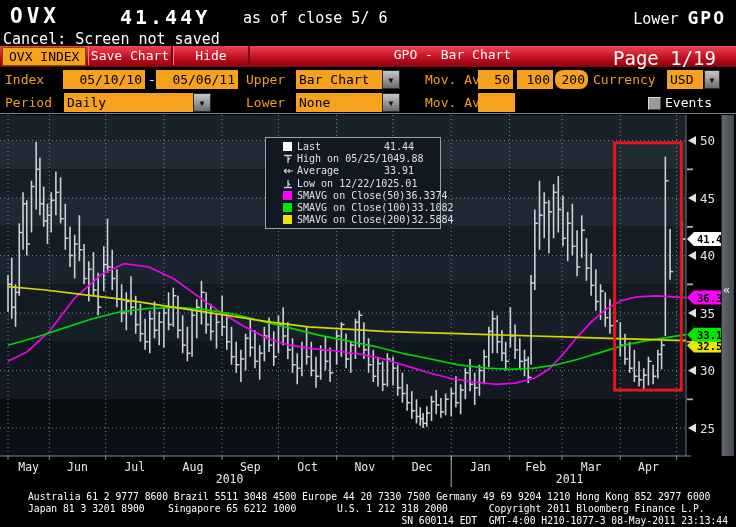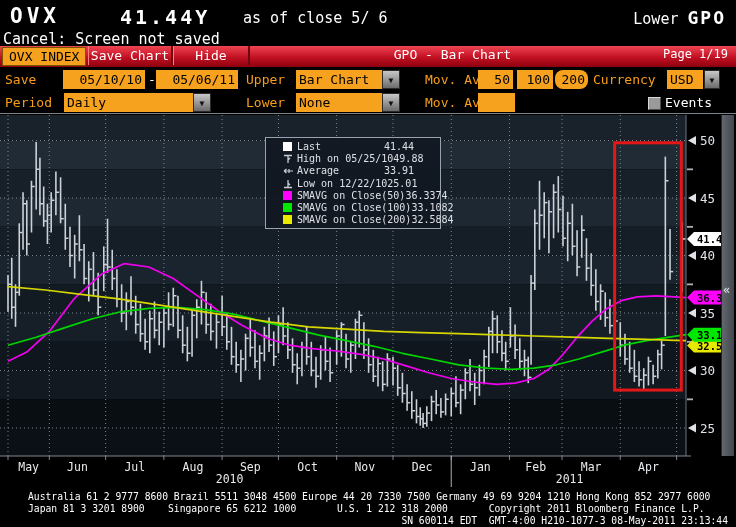--- a/index.html
+++ b/index.html
@@ -14,21 +14,21 @@
   .idx-fn{font-weight:bold;font-size:18px;letter-spacing:2px;}
   .status{top:30px;left:3px;font-size:15px;}
   
   .menubar{top:46px;left:0;width:736px;height:21px;
            background:linear-gradient(#ef4452,#c01022 55%,#8e000e);}
   .sec-tab{left:2px;top:1px;height:17px;padding:0 6px;background:#f7a21f;color:#000;
            border:1px solid #7a5200;font-size:13px;line-height:17px;}
   .rbtn{top:0;height:19px;color:#fff;font-size:13px;line-height:19px;text-align:center;
         border-left:1px solid #ff7b84;border-right:2px solid #70060f;}
   .mb-title{top:1px;left:340px;width:225px;text-align:center;font-size:13px;color:#fff;}
-  .mb-page{top:1px;right:8px;font-size:12px;color:#fff;}
+  .mb-page{top:1px;right:20px;font-size:19px;color:#fff;}
   
   .tlabel{color:#f89e1b;font-size:13px;line-height:19px;}
   .tinput,.tselect{background:#f7a21f;color:#000;font-size:13px;line-height:19px;height:19px;
                    font-family:"DejaVu Sans Mono",monospace;border:0;padding:0 3px;box-sizing:border-box;}
   .tinput{text-align:right;}
   .num{text-align:right;}
   .dd{width:18px;height:19px;background:linear-gradient(#c7c7c7,#6b6b6b);color:#111;
       font-size:8px;text-align:center;line-height:19px;border:1px solid #2a2a2a;box-sizing:border-box;}
   .dash{color:#fff;font-size:13px;line-height:19px;}
   .chk{width:11px;height:11px;background:#9a9a9a;border-top:1px solid #d9d9d9;border-left:1px solid #d9d9d9;
@@ -64,21 +64,21 @@
   <div class="abs status">Cancel: Screen not saved</div>
 
   <div class="abs menubar">
     <div class="abs sec-tab">OVX INDEX</div>
     <div class="abs rbtn" style="left:88px;width:82px;">Save Chart</div>
     <div class="abs rbtn" style="left:173px;width:74px;">Hide</div>
     <div class="abs mb-title">GPO - Bar Chart</div>
     <div class="abs mb-page">Page 1/19</div>
   </div>
 
-  <div class="abs tlabel" style="top:70px;left:5px;">Save</div>
+  <div class="abs tlabel" style="top:70px;left:5px;">Index</div>
   <div class="abs tinput" style="top:70px;left:63px;width:82px;">05/10/10</div>
   <div class="abs dash" style="top:70px;left:148px;">-</div>
   <div class="abs tinput" style="top:70px;left:156px;width:82px;">05/06/11</div>
   <div class="abs tlabel" style="top:70px;left:246px;">Upper</div>
   <div class="abs tselect" style="top:70px;left:296px;width:86px;">Bar Chart</div>
   <div class="abs dd" style="top:70px;left:382px;">▼</div>
   <div class="abs tlabel" style="top:70px;left:425px;">Mov. Avgs</div>
   <div class="abs tinput num" style="top:70px;left:478px;width:35px;">50</div>
   <div class="abs tinput num" style="top:70px;left:517px;width:36px;">100</div>
   <div class="abs tinput num" style="top:70px;left:555px;width:33px;border-radius:8px;">200</div>

